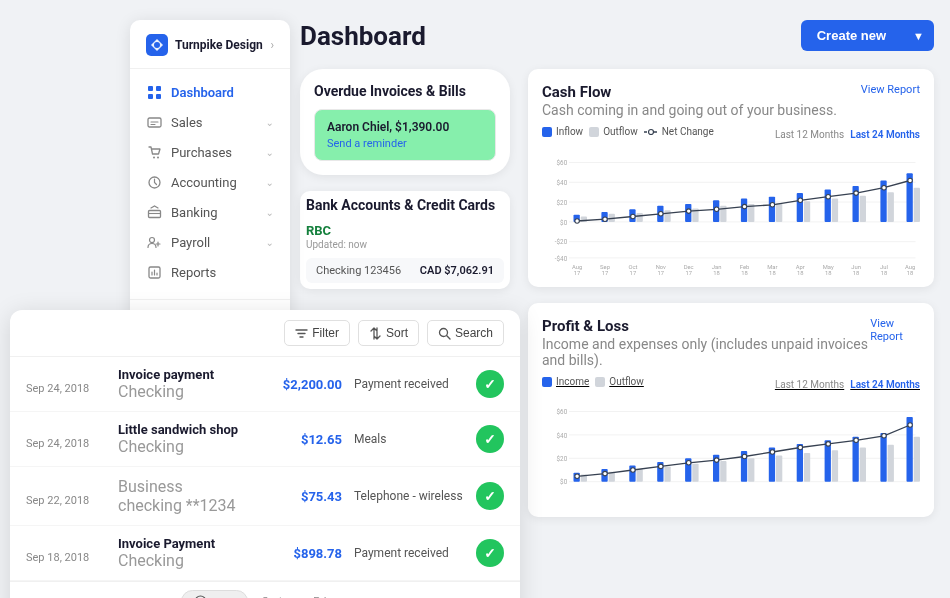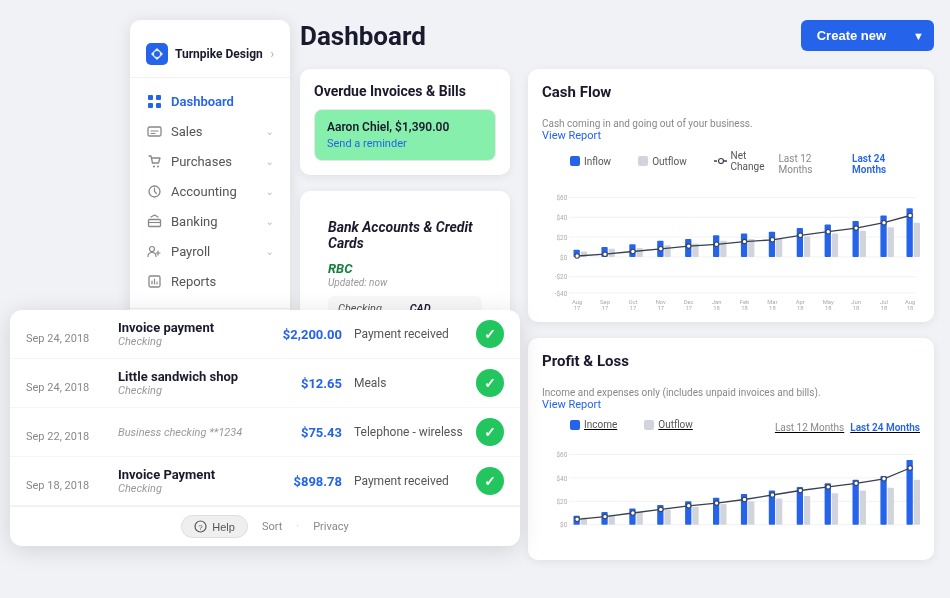--- a/index.html
+++ b/index.html
@@ -20,21 +20,21 @@
       width: 160px;
       background: #fff;
       border-radius: 10px;
       box-shadow: 0 2px 16px rgba(0,0,0,0.10);
       padding-bottom: 12px;
       z-index: 2;
     }
     .sidebar-header {
       display: flex;
       align-items: center;
-      padding: 23px 16px 12px;
+      padding: 14px 16px 12px;
       border-bottom: 1px solid #f0f0f0;
       justify-content: space-between;
     }
     .sidebar-logo {
       display: flex;
       align-items: center;
       gap: 7px;
     }
     .logo-icon {
       width: 22px;
@@ -151,41 +151,41 @@
       overflow: hidden;
     }
     .card-title {
       font-size: 14px;
       font-weight: 700;
       color: #1a1a2e;
       margin-bottom: 10px;
     }
 
     
-    .overdue-card { padding: 14px; }
+    .overdue-card { padding: 14px; border-radius: 23px; }
     .invoice-item {
       background: #86efac;
       border: 1px solid #e8e8e8;
       border-radius: 8px;
       padding: 10px 12px;
     }
     .invoice-name {
       font-size: 12px;
       font-weight: 600;
       color: #1a1a2e;
     }
     .invoice-reminder {
       font-size: 11px;
       color: #2563eb;
       cursor: pointer;
       margin-top: 3px;
     }
 
     
-    .bank-card { padding: 28px; font-style: italic; }
+    .bank-card { padding: 6px; }
     .bank-updated {
       font-size: 10px;
       color: #999;
       margin-top: 1px;
       margin-bottom: 8px;
     }
     .bank-account-row {
       display: flex;
       align-items: center;
       justify-content: space-between;
@@ -197,47 +197,45 @@
     .bank-account-num { color: #555; }
     .bank-balance { color: #1a1a2e; font-weight: 600; }
 
     
     .chart-card { padding: 14px 14px 6px; }
     .chart-header {
       display: flex;
       justify-content: space-between;
       align-items: flex-start;
       margin-bottom: 8px;
-      flex-direction: column;
     }
     .chart-title-area {}
     .chart-title {
       font-size: 15px;
       font-weight: 700;
       color: #1a1a2e;
     }
     .chart-subtitle {
-      font-size: 10px;
+      font-size: 14px;
       color: #888;
-      margin-top: 17px;
+      margin-top: 1px;
     }
     .view-report {
       font-size: 11px;
       color: #2563eb;
       cursor: pointer;
       font-weight: 400;
     }
     .chart-legend {
       display: flex;
       align-items: center;
-      gap: 27px;
+      gap: 6px;
       margin-bottom: 6px;
       font-size: 10px;
       color: #555;
-      margin-left: 28px;
     }
     .legend-item {
       display: flex;
       align-items: center;
       gap: 4px;
     }
     .legend-box {
       width: 10px;
       height: 10px;
       border-radius: 2px;
@@ -298,23 +296,22 @@
     }
     .txn-desc {
       flex: 1;
     }
     .txn-desc-title {
       font-size: 13px;
       font-weight: 700;
       color: #1a1a2e;
     }
     .txn-desc-sub {
-      font-size: 11px;
+      font-size: 16px;
       color: #999;
-      font-style: italic;
     }
     .txn-amount {
       font-size: 13px;
       font-weight: 700;
       color: #2563eb;
       width: 80px;
       text-align: right;
       flex-shrink: 0;
     }
     .txn-category {
@@ -725,20 +722,41 @@
           <circle cx="349" cy="42" r="2.5" fill="#fff" stroke="#374151" stroke-width="1.2"></circle>
           <circle cx="380" cy="37" r="2.5" fill="#fff" stroke="#374151" stroke-width="1.2"></circle>
           <circle cx="409" cy="25" r="2.5" fill="#fff" stroke="#374151" stroke-width="1.2"></circle>
         </svg>
       </div>
     </div>
   </div>
 </div>
 
 <div class="transactions-panel">
+  <div class="txn-toolbar">
+    <button class="txn-toolbar-btn">
+      <svg width="13" height="13" viewBox="0 0 13 13">
+          <path d="M1 3h11M3 6.5h7M5 10h3" stroke="#555" stroke-width="1.4" stroke-linecap="round"></path>
+        </svg>
+      <span>Filter</span>
+    </button>
+    <button class="txn-toolbar-btn">
+      <svg width="13" height="13" viewBox="0 0 13 13">
+          <path d="M2 4l3-3 3 3M5 1v11M11 9l-3 3-3-3M8 12V1" stroke="#555" stroke-width="1.3" stroke-linecap="round" stroke-linejoin="round" fill="none"></path>
+        </svg>
+      <span>Sort</span>
+    </button>
+    <button class="txn-toolbar-btn">
+      <svg width="13" height="13" viewBox="0 0 13 13">
+          <circle cx="5.5" cy="5.5" r="4" stroke="#555" stroke-width="1.3" fill="none"></circle>
+          <line x1="8.8" y1="8.8" x2="12" y2="12" stroke="#555" stroke-width="1.4" stroke-linecap="round"></line>
+        </svg>
+      <span>Search</span>
+    </button>
+  </div>
 
   <div class="txn-row">
     <div class="txn-date">Sep 24, 2018</div>
     <div class="txn-desc">
       <div class="txn-desc-title">Invoice payment</div>
       <div class="txn-desc-sub">Checking</div>
     </div>
     <div class="txn-amount">$2,200.00</div>
     <div class="txn-category">Payment received</div>
     <div class="txn-status">

